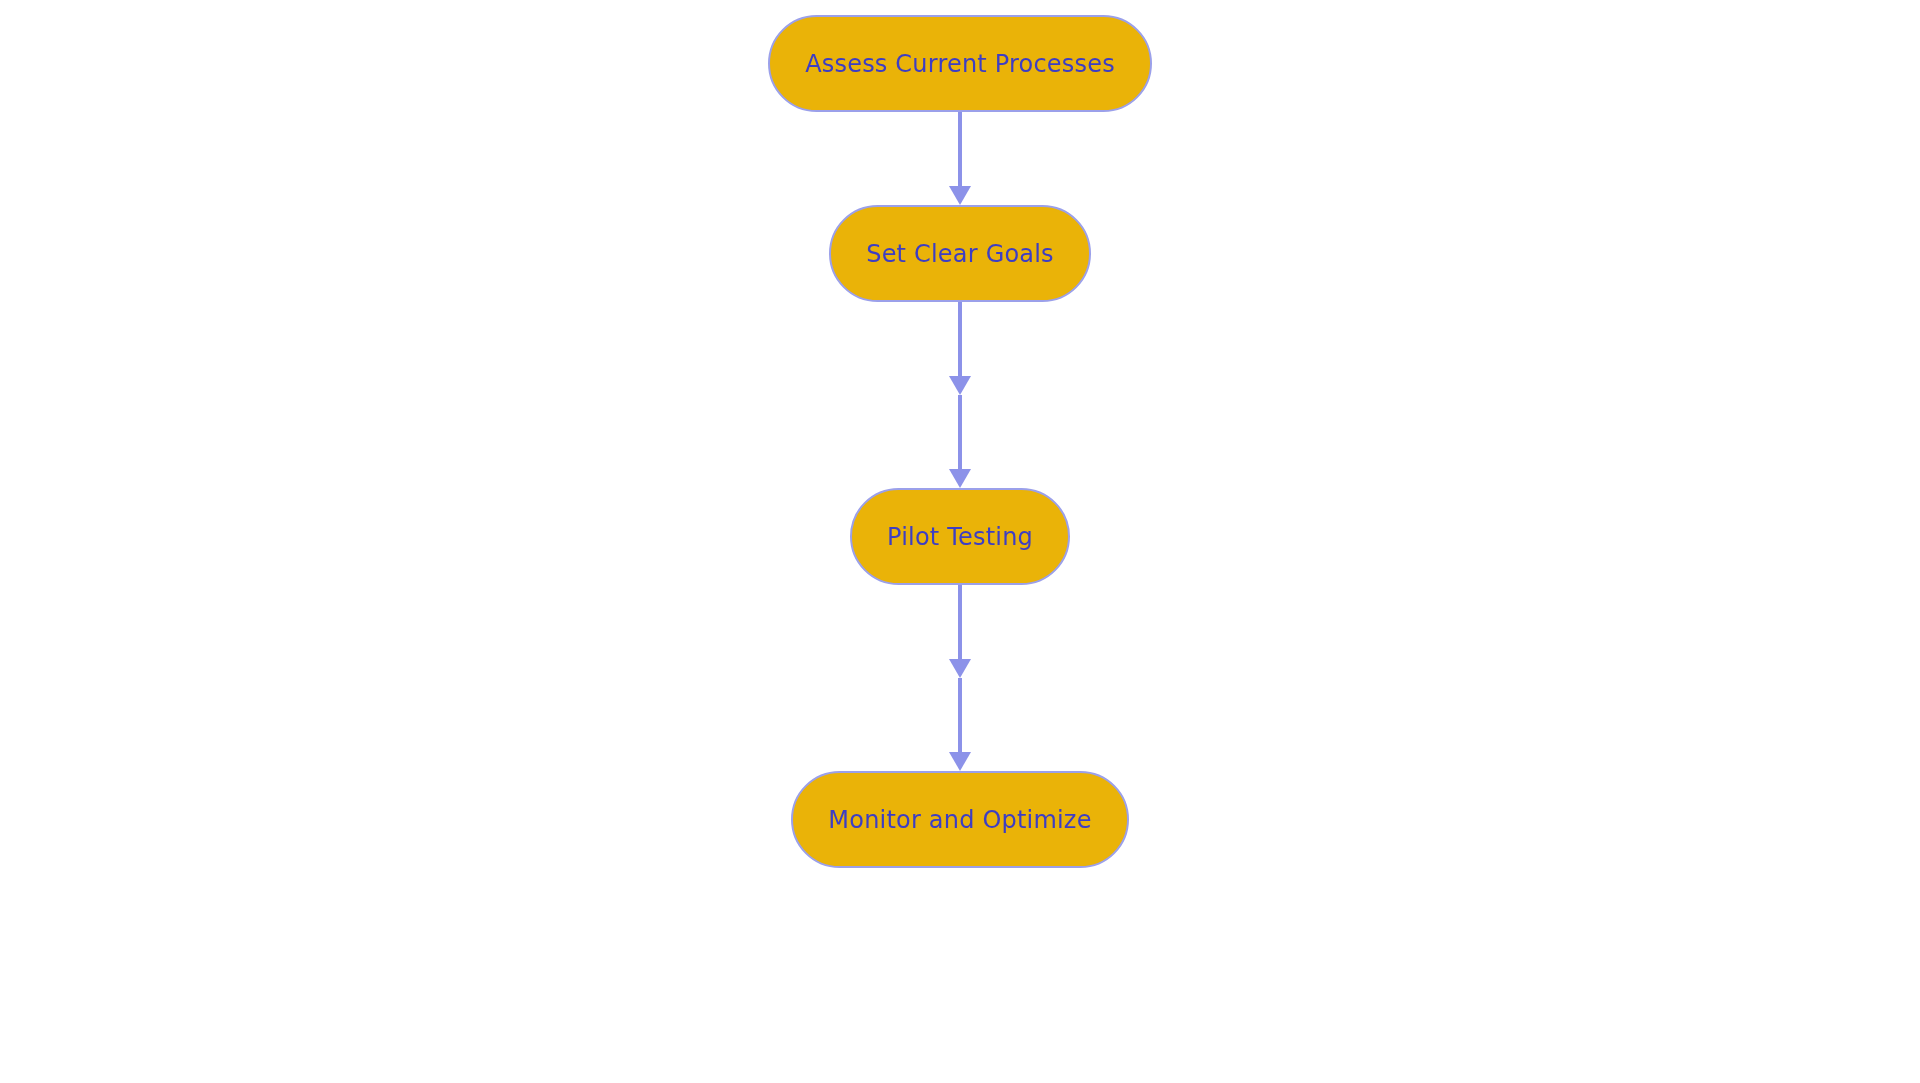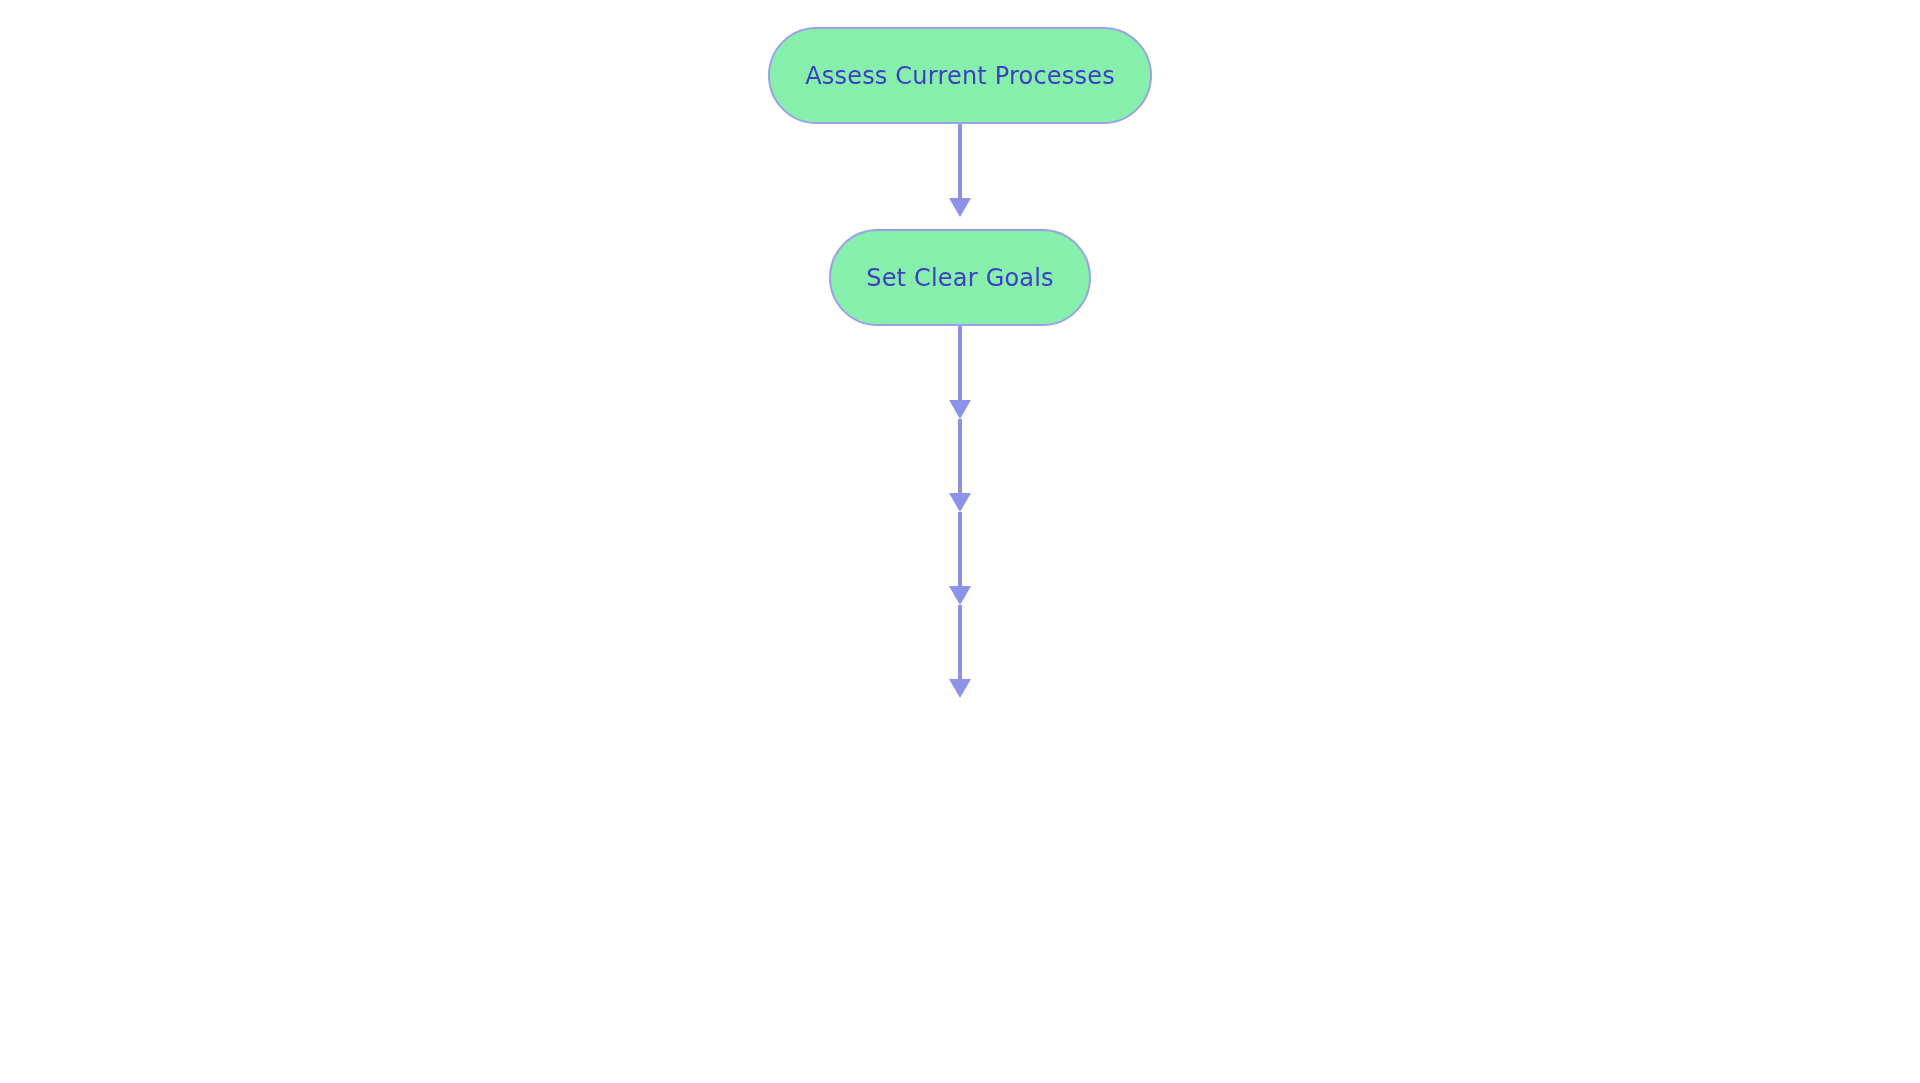--- a/index.html
+++ b/index.html
@@ -21,28 +21,27 @@
     padding-top: 15px;
   }
   .node {
     flex: 0 0 auto;
     height: 97px;
     box-sizing: border-box;
     display: flex;
     align-items: center;
     justify-content: center;
     padding: 4px 35px;
-    background: #86efac;
+    background: #eab308;
     border: 2px solid #9ba0ea;
     border-radius: 48.5px;
     color: #3d3ec4;
     font-size: 24px;
     letter-spacing: 0.2px;
     white-space: nowrap;
-    margin-top: 12px;
   }
   .connector {
     flex: 0 0 auto;
     height: 93px;
     display: flex;
     flex-direction: column;
     align-items: center;
   }
   .connector .line {
     width: 4px;
@@ -79,26 +78,32 @@
     <div class="line"></div>
     <div class="head"></div>
   </div>
 
 
   <div class="connector">
     <div class="line"></div>
     <div class="head"></div>
   </div>
 
+  <div class="node">
+    <span>Pilot Testing</span>
+  </div>
 
   <div class="connector">
     <div class="line"></div>
     <div class="head"></div>
   </div>
 
 
   <div class="connector">
     <div class="line"></div>
     <div class="head"></div>
   </div>
 
+  <div class="node">
+    <span>Monitor and Optimize</span>
+  </div>
 
 </div>
 
 </body></html>

